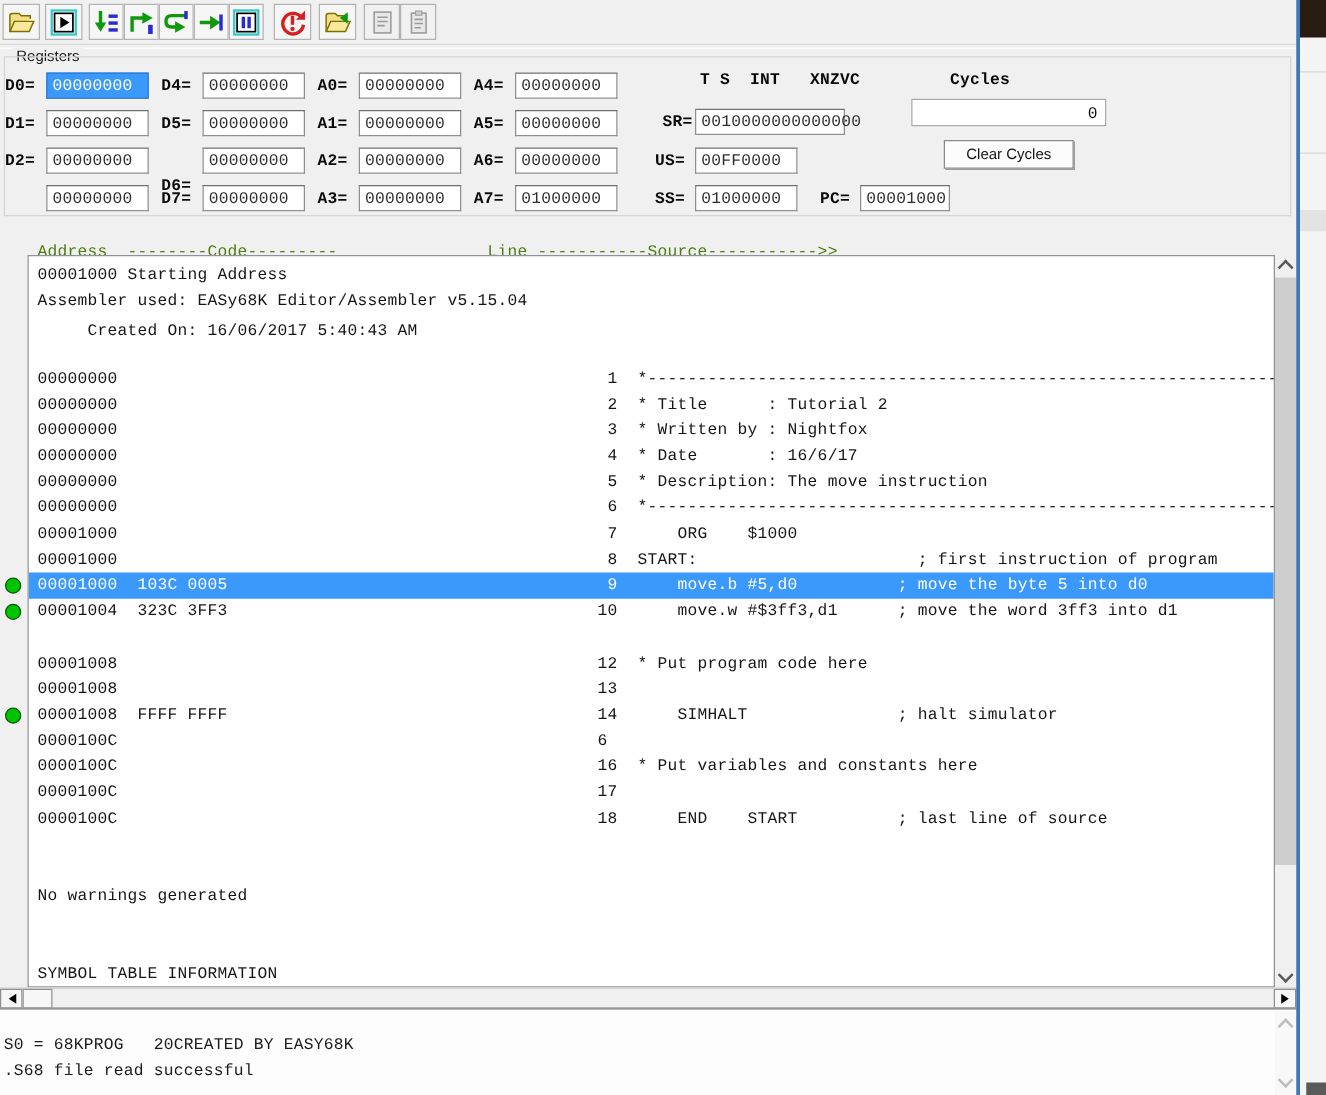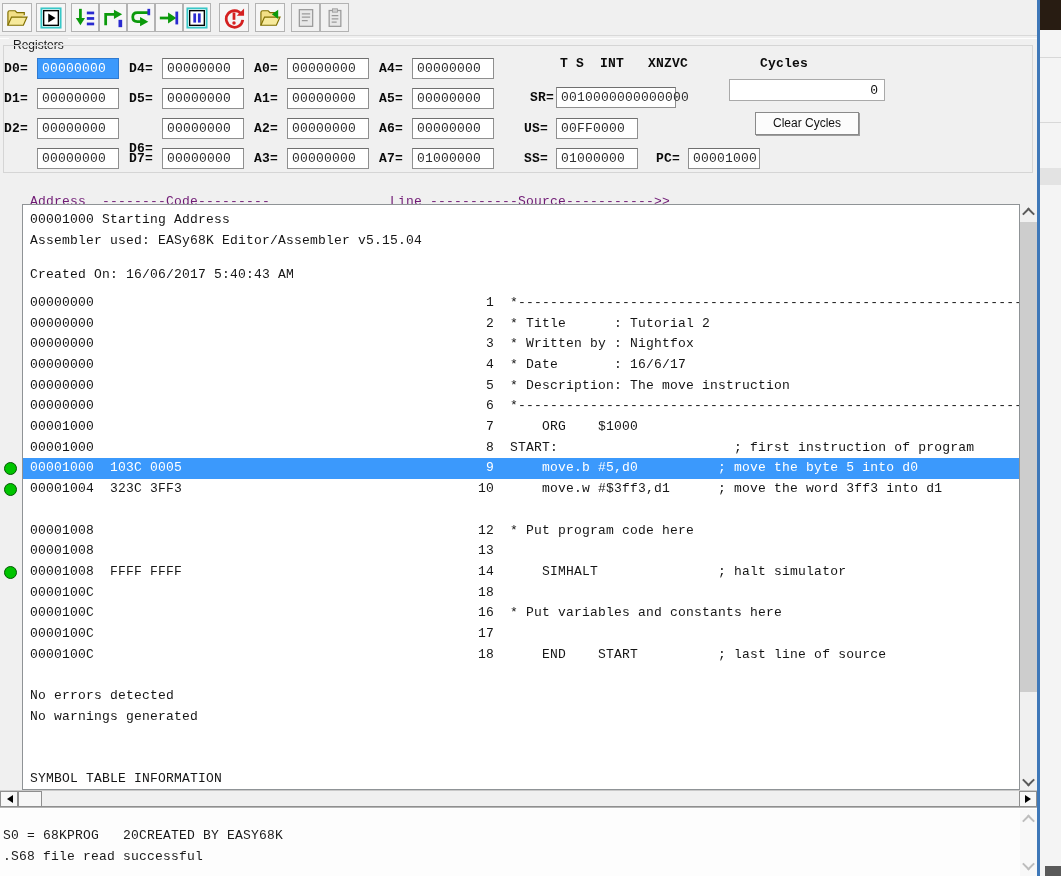--- a/index.html
+++ b/index.html
@@ -27,21 +27,21 @@
              letter-spacing:.2px;color:#2e2e2e;padding:2px 0 0 4px;white-space:pre}
   .reg-field.selected{background:#3b99fc;color:#fff;border-color:#2f7ad0}
   .cycles-box{position:absolute;left:729px;top:79px;width:156px;height:22px;background:#fff;
               border:1px solid #a9a9a9;box-sizing:border-box;text-align:right;
               font-family:"Liberation Mono","DejaVu Sans Mono",monospace;font-size:13px;
               color:#111;padding:3px 6px 0 0}
   .btn{position:absolute;left:755px;top:112px;width:104px;height:23px;background:#fcfcfc;
        border:1px solid #8a8a8a;box-shadow:1px 1px 0 #9d9d9d;box-sizing:border-box;
        font-size:12px;color:#111;text-align:center;line-height:20px;cursor:default}
   
-  #list-header{position:absolute;left:30px;top:181px;color:#701a75}
+  #list-header{position:absolute;left:30px;top:181px;color:#4d7c0f}
   #listing-box{position:absolute;left:22px;top:204px;width:998px;height:586px;background:#fff;
                border:1px solid #8f9396;box-sizing:border-box;overflow:hidden}
   .lrow{position:absolute;left:0;width:100%;height:20.7px;line-height:20.7px;
         font-family:"Liberation Mono","DejaVu Sans Mono",monospace;font-size:13px;
         letter-spacing:.2px;white-space:pre;color:#151515}
   .lrow.hl{background:#3b99fc;color:#fff}
   .lrow span{padding-left:7px}
   .dot{position:absolute;left:4px;width:11px;height:11px;border-radius:50%;
        background:#00c400;border:1px solid #035903;box-sizing:content-box}
   
@@ -214,41 +214,40 @@
 <pre id="list-header" class="mono">Address  --------Code---------               Line -----------Source-----------&gt;&gt;</pre>
 
 <div id="gutter">
     <div class="dot" style="top: 462.4px; background: rgb(0, 196, 0);"></div>
     <div class="dot" style="top: 483.1px; background: rgb(0, 196, 0);"></div>
     <div class="dot" style="top: 565.9px; background: rgb(0, 196, 0);"></div>
   </div>
 <div id="listing-box">
     <div class="lrow" style="top: 5px;"><span>00001000 Starting Address</span></div>
     <div class="lrow" style="top: 25.7px;"><span>Assembler used: EASy68K Editor/Assembler v5.15.04</span></div>
-    <div class="lrow" style="top: 60px;"><span>Created On: 16/06/2017 5:40:43 AM</span></div>
+    <div class="lrow" style="top: 50px; padding-left: 40px;"><span>Created On: 16/06/2017 5:40:43 AM</span></div>
     <div class="lrow" style="top: 67.1px;"><span></span></div>
     <div class="lrow" style="top: 87.8px;"><span>00000000                                                 1  *----------------------------------------------------------------------------------------</span></div>
     <div class="lrow" style="top: 108.5px;"><span>00000000                                                 2  * Title      : Tutorial 2</span></div>
     <div class="lrow" style="top: 129.2px;"><span>00000000                                                 3  * Written by : Nightfox</span></div>
     <div class="lrow" style="top: 149.9px;"><span>00000000                                                 4  * Date       : 16/6/17</span></div>
     <div class="lrow" style="top: 170.6px;"><span>00000000                                                 5  * Description: The move instruction</span></div>
     <div class="lrow" style="top: 191.3px;"><span>00000000                                                 6  *----------------------------------------------------------------------------------------</span></div>
     <div class="lrow" style="top: 212px;"><span>00001000                                                 7      ORG    $1000</span></div>
     <div class="lrow" style="top: 232.7px;"><span>00001000                                                 8  START:                      ; first instruction of program</span></div>
     <div class="lrow hl" style="top: 253.4px;"><span>00001000  103C 0005                                      9      move.b #5,d0          ; move the byte 5 into d0</span></div>
     <div class="lrow" style="top: 274.1px;"><span>00001004  323C 3FF3                                     10      move.w #$3ff3,d1      ; move the word 3ff3 into d1</span></div>
     <div class="lrow" style="top: 315.5px;"><span>00001008                                                12  * Put program code here</span></div>
     <div class="lrow" style="top: 336.2px;"><span>00001008                                                13  </span></div>
     <div class="lrow" style="top: 356.9px;"><span>00001008  FFFF FFFF                                     14      SIMHALT               ; halt simulator</span></div>
-    <div class="lrow" style="top: 377.6px;"><span>0000100C                                                18  </span></div>
+    <div class="lrow" style="top: 377.6px;"><span>0000100C                                                6  </span></div>
     <div class="lrow" style="top: 398.3px;"><span>0000100C                                                16  * Put variables and constants here</span></div>
     <div class="lrow" style="top: 419px;"><span>0000100C                                                17  </span></div>
     <div class="lrow" style="top: 439.7px;"><span>0000100C                                                18      END    START          ; last line of source</span></div>
     <div class="lrow" style="top: 460.4px;"><span></span></div>
-    <div class="lrow" style="top: 481.1px;"><span>No errors detected</span></div>
     <div class="lrow" style="top: 501.8px;"><span>No warnings generated</span></div>
     <div class="lrow" style="top: 522.5px;"><span></span></div>
     <div class="lrow" style="top: 543.2px;"><span></span></div>
     <div class="lrow" style="top: 563.9px;"><span>SYMBOL TABLE INFORMATION</span></div>
   </div>
 
 <div class="vscroll" style="top:204px;height:586px">
   <div class="varrow" style="top:0">
       <div class="chev up"></div>
     </div>

